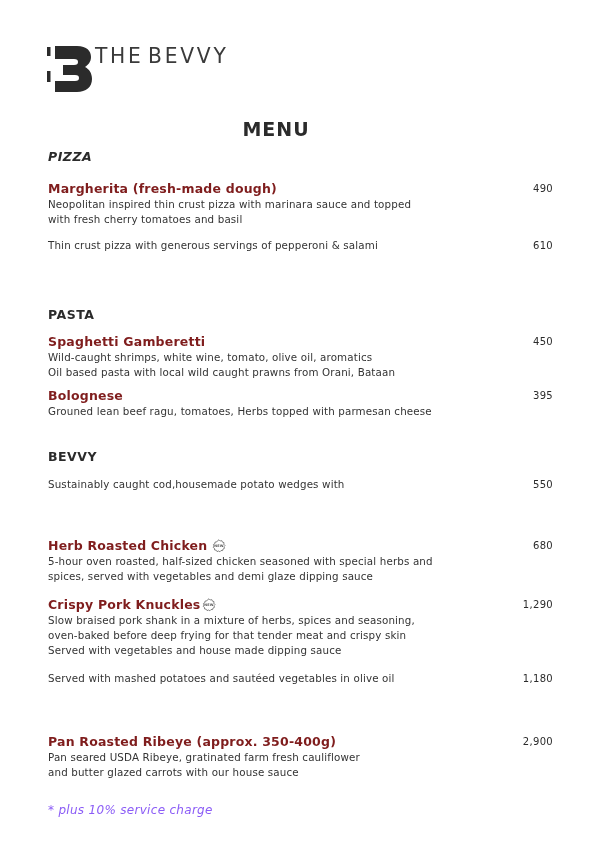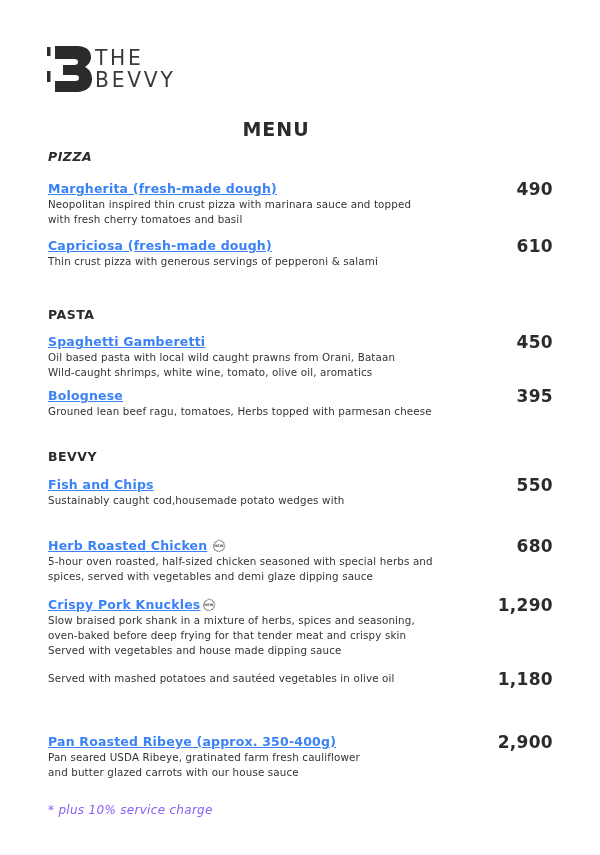--- a/index.html
+++ b/index.html
@@ -19,21 +19,21 @@
       height: 50px;
     }
     .logo-mark {
       position: relative;
       width: 46px;
       height: 50px;
     }
     .logo-mark svg { display: block; }
     .logo-text {
       display: flex;
-      flex-direction: column;
+      flex-direction: row;
       justify-content: center;
       margin-left: 2px;
       padding: 1px 0 2px 0;
       font-family: "DejaVu Sans", sans-serif;
       font-weight: 300;
       font-size: 22px;
       letter-spacing: 3px;
       line-height: 22px;
       color: #3a3a3a;
       -webkit-text-stroke: 0px;
@@ -62,33 +62,32 @@
     }
 
     .item {
       position: absolute;
       left: 48px;
       width: 505px;
     }
     .item-name {
       font-size: 12.5px;
       font-weight: bold;
-      color: #3b82f6;
+      color: #7f1d1d;
       line-height: 16px;
       letter-spacing: 0.2px;
       display: flex;
       align-items: center;
-      text-decoration: underline;
     }
     .item-price {
       position: absolute;
       right: 0;
       top: 0;
-      font-size: 17px;
-      font-weight: bold;
+      font-size: 10px;
+      font-weight: normal;
       color: #2b2b2b;
       line-height: 16px;
       letter-spacing: 0.3px;
     }
     .item-desc {
       font-size: 10.3px;
       color: #333333;
       line-height: 15px;
       letter-spacing: 0.15px;
       white-space: nowrap;
@@ -137,44 +136,42 @@
 <div class="section-title" style="top:149px;font-style:italic;">PIZZA</div>
 
 <div class="item" style="top:181px;">
   <div class="item-name">Margherita (fresh-made dough)</div>
   <div class="item-price">490</div>
   <div class="item-desc">Neopolitan inspired thin crust pizza with marinara sauce and topped</div>
   <div class="item-desc">with fresh cherry tomatoes and basil</div>
 </div>
 
 <div class="item" style="top:238px;">
-  <div class="item-name">Capriciosa (fresh-made dough)</div>
   <div class="item-price">610</div>
   <div class="item-desc">Thin crust pizza with generous servings of pepperoni &amp; salami</div>
 </div>
 
 <div class="section-title" style="top:307px;">PASTA</div>
 
 <div class="item" style="top:334px;">
   <div class="item-name">Spaghetti Gamberetti</div>
   <div class="item-price">450</div>
+  <div class="item-desc">Wild-caught shrimps, white wine, tomato, olive oil, aromatics</div>
   <div class="item-desc">Oil based pasta with local wild caught prawns from Orani, Bataan</div>
-  <div class="item-desc">Wild-caught shrimps, white wine, tomato, olive oil, aromatics</div>
 </div>
 
 <div class="item" style="top:388px;">
   <div class="item-name">Bolognese</div>
   <div class="item-price">395</div>
   <div class="item-desc">Grouned lean beef ragu, tomatoes, Herbs topped with parmesan cheese</div>
 </div>
 
 <div class="section-title" style="top:449px;">BEVVY</div>
 
 <div class="item" style="top:477px;">
-  <div class="item-name">Fish and Chips</div>
   <div class="item-price">550</div>
   <div class="item-desc">Sustainably caught cod,housemade potato wedges with</div>
 </div>
 
 <div class="item" style="top:538px;">
   <div class="item-name">
     <span>Herb Roasted Chicken</span>
     <span class="new-badge">
       <svg width="14" height="14" viewBox="0 0 14 14">
         <path d="M7 0.8 L8.2 2 L9.8 1.6 L10.4 3.1 L12 3.6 L11.8 5.2 L13 6.4 L12 7.7 L12.5 9.3 L11 10 L10.6 11.6 L9 11.5 L7.9 12.8 L6.5 12 L5 12.6 L4.2 11.2 L2.6 11 L2.5 9.4 L1.2 8.4 L2 7 L1.4 5.5 L2.8 4.7 L3 3.1 L4.6 3 L5.6 1.7 Z" fill="none" stroke="#555" stroke-width="0.7"></path>

